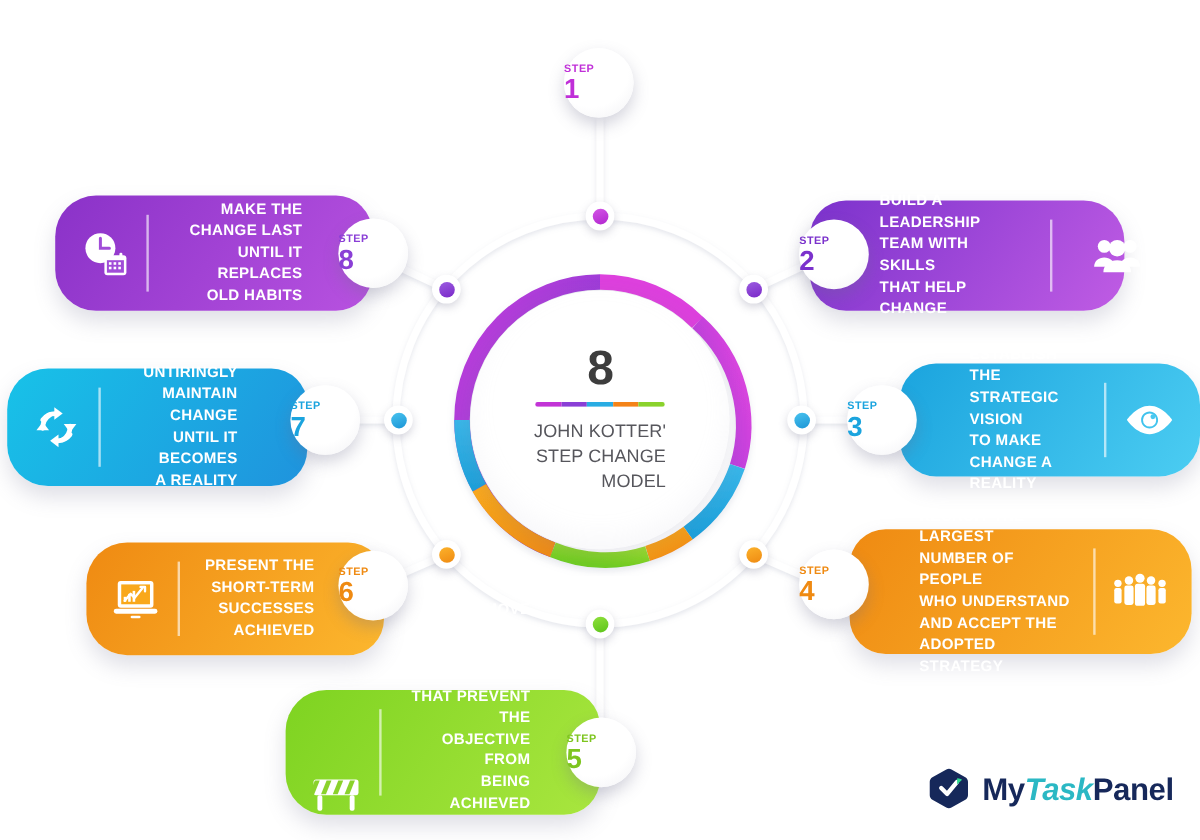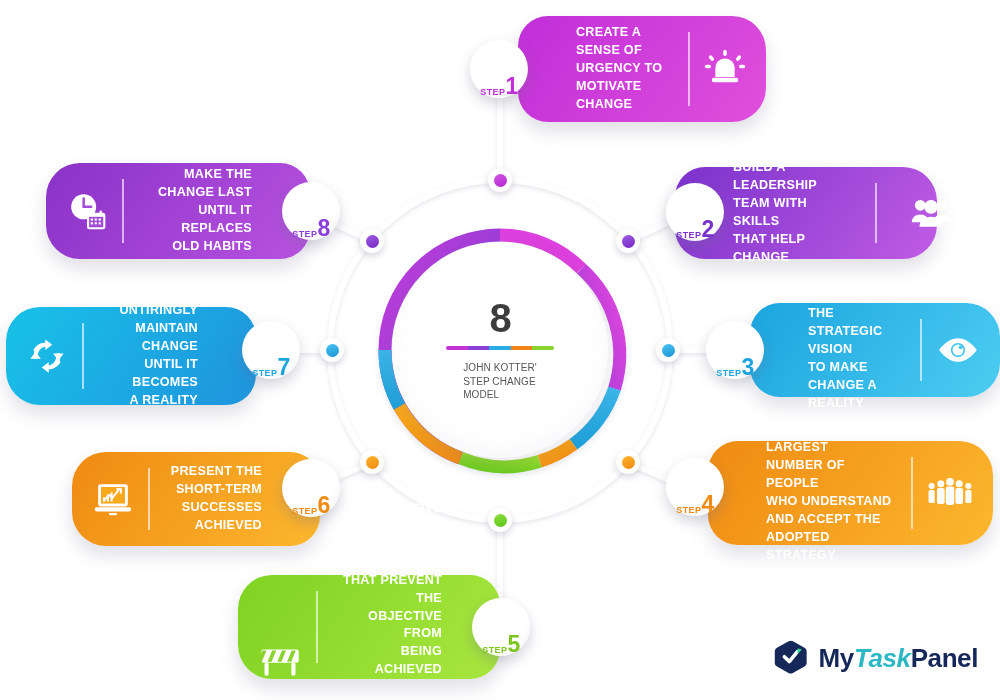--- a/index.html
+++ b/index.html
@@ -28,21 +28,21 @@
     box-shadow:0 5px 16px rgba(120,120,150,.16), inset 0 -10px 20px rgba(200,200,215,.13);
     display:flex; flex-direction:column; align-items:center; justify-content:center;
   }
   .hub-num {
     font-size:40px; font-weight:bold; color:#3d3d3d; line-height:1;
     margin-bottom:8px; letter-spacing:-1px;
   }
   .hub-bar { width:108px; height:4px; border-radius:2px; display:flex; overflow:hidden; margin-bottom:11px; }
   .hub-bar i { display:block; height:100%; flex:1 1 20%; }
   .hub-title {
-    font-size:10px; color:#56565c; text-align:left; line-height:1.38;
+    font-size:15px; color:#56565c; text-align:right; line-height:1.38;
     letter-spacing:.1px; font-weight:400; white-space:pre-line;
   }
 
   
   .card {
     position:absolute; z-index:3;
     display:flex; align-items:center;
     color:#fff;
     box-shadow:0 9px 18px rgba(110,110,140,.22);
   }
@@ -64,21 +64,21 @@
   .card-icon svg { display:block; }
 
   .spacer { flex:1 1 auto; min-width:4px; }
 
   
   .badge {
     position:absolute; z-index:6;
     width:58px; height:58px; border-radius:50%;
     background:radial-gradient(circle at 40% 32%, #ffffff 0%, #ffffff 58%, #f1f1f4 100%);
     box-shadow:0 6px 13px rgba(110,110,140,.30);
-    display:flex; flex-direction:row; align-items:flex-end; justify-content:center;
+    display:flex; flex-direction:column; align-items:flex-start; justify-content:center;
     line-height:1;
   }
   .badge .bl { font-size:9px; font-weight:bold; letter-spacing:.45px; margin-bottom:1px; }
   .badge .bn { font-size:23px; font-weight:bold; letter-spacing:-.5px; }
 
   
   .node {
     position:absolute; z-index:5; width:24px; height:24px; border-radius:50%;
     background:#fff; box-shadow:0 3px 7px rgba(120,120,145,.30);
     display:flex; align-items:center; justify-content:center;
@@ -191,38 +191,20 @@
   <div class="node" style="left:360px; top:450px;">
       <i style="background:linear-gradient(160deg,#fcb22b,#ef8a12)"></i>
     </div>
   <div class="node" style="left:320px; top:338px;">
       <i style="background:linear-gradient(160deg,#49c3ef,#1b95d6)"></i>
     </div>
   <div class="node" style="left:360px; top:229px;">
       <i style="background:linear-gradient(160deg,#9b5ce0,#7a28c8)"></i>
     </div>
 
-  <div class="card r" style="left:518px; top:16px; width:248px; height:106px; background:linear-gradient(125deg,#c02fd8 0%,#e04fdb 100%);">
-    <div class="card-text">CREATE A SENSE OF
-URGENCY TO
-MOTIVATE CHANGE</div>
-    <div class="spacer"></div>
-    <div class="divider"></div>
-    <div class="card-icon">
-      <svg width="42" height="42" viewBox="0 0 48 48" fill="#fff">
-        <path d="M24 12c-6.1 0-11 4.9-11 11v10h22V23c0-6.1-4.9-11-11-11z"></path>
-        <rect x="9" y="34" width="30" height="5" rx="2.2"></rect>
-        <rect x="22" y="2" width="4" height="7" rx="2"></rect>
-        <rect x="6.5" y="8" width="4" height="7" rx="2" transform="rotate(-40 8.5 11.5)"></rect>
-        <rect x="37.5" y="8" width="4" height="7" rx="2" transform="rotate(40 39.5 11.5)"></rect>
-        <rect x="1" y="19" width="7" height="4" rx="2"></rect>
-        <rect x="40" y="19" width="7" height="4" rx="2"></rect>
-      </svg>
-    </div>
-  </div>
   <div class="badge" style="left:470px; top:40px;">
     <span class="bl" style="color:#c02fd8">STEP</span>
     <span class="bn" style="color:#c02fd8">1</span>
   </div>
 
   <div class="card r" style="left:675px; top:167px; width:262px; height:92px; background:linear-gradient(125deg,#7b32cc 0%,#c05ce4 100%);gap:20px;">
     <div class="card-text">BUILD A LEADERSHIP
 TEAM WITH SKILLS
 THAT HELP CHANGE</div>
     <div class="spacer"></div>

